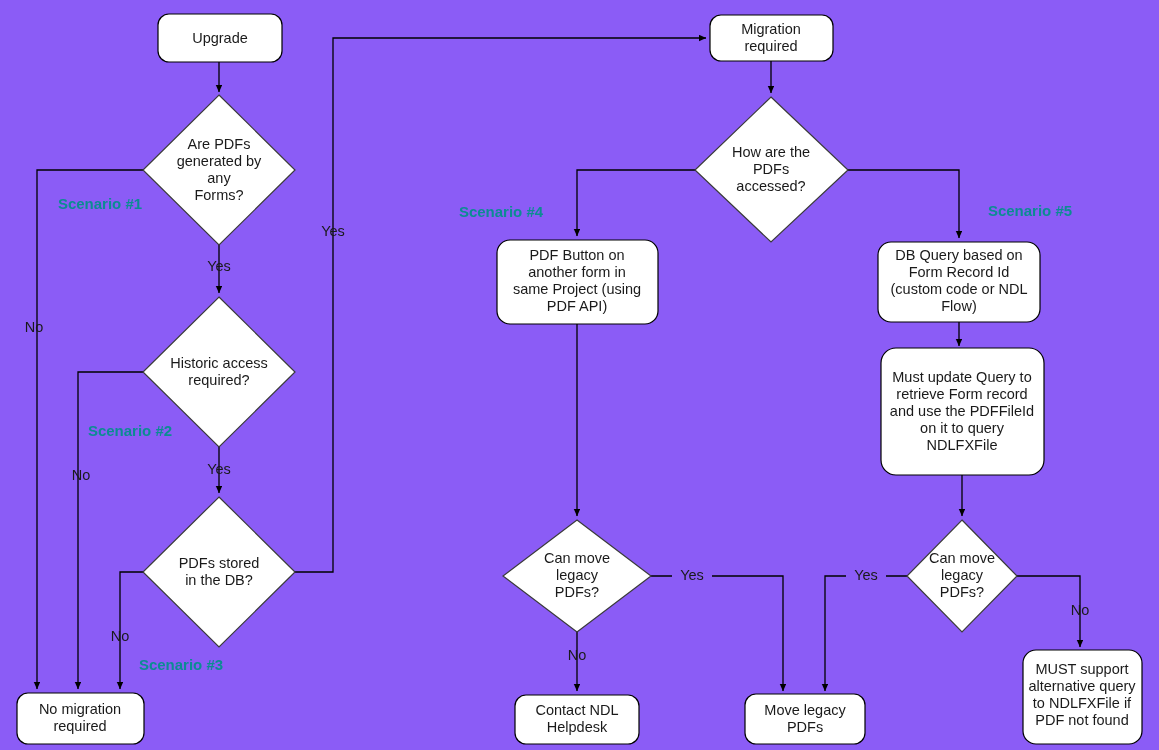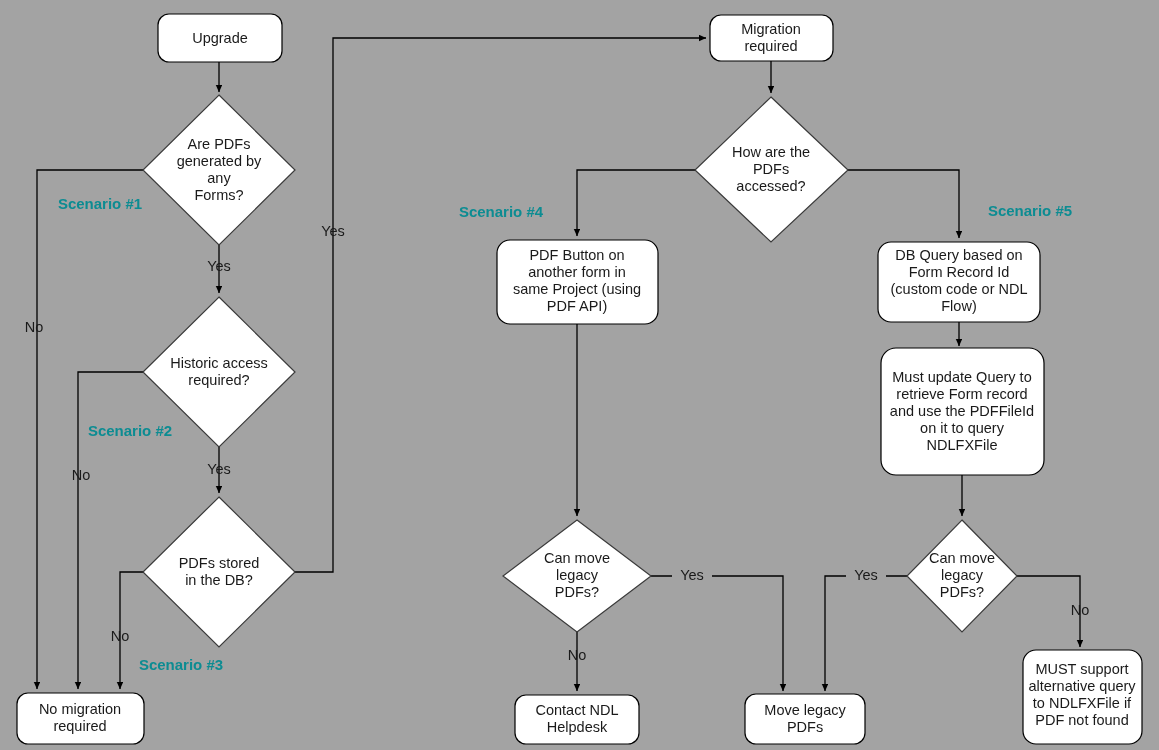--- a/index.html
+++ b/index.html
@@ -4,21 +4,21 @@
 <style>
   html, body {
     margin: 0;
     padding: 0;
     background: #ffffff;
   }
   #canvas-wrap {
     position: relative;
     width: 1159px;
     height: 750px;
-    background: #a3a3a3;
+    background: #8b5cf6;
     overflow: hidden;
     font-family: "Liberation Sans", sans-serif;
   }
   svg.flow {
     position: absolute;
     left: 0;
     top: 0;
     width: 1159px;
     height: 750px;
   }

